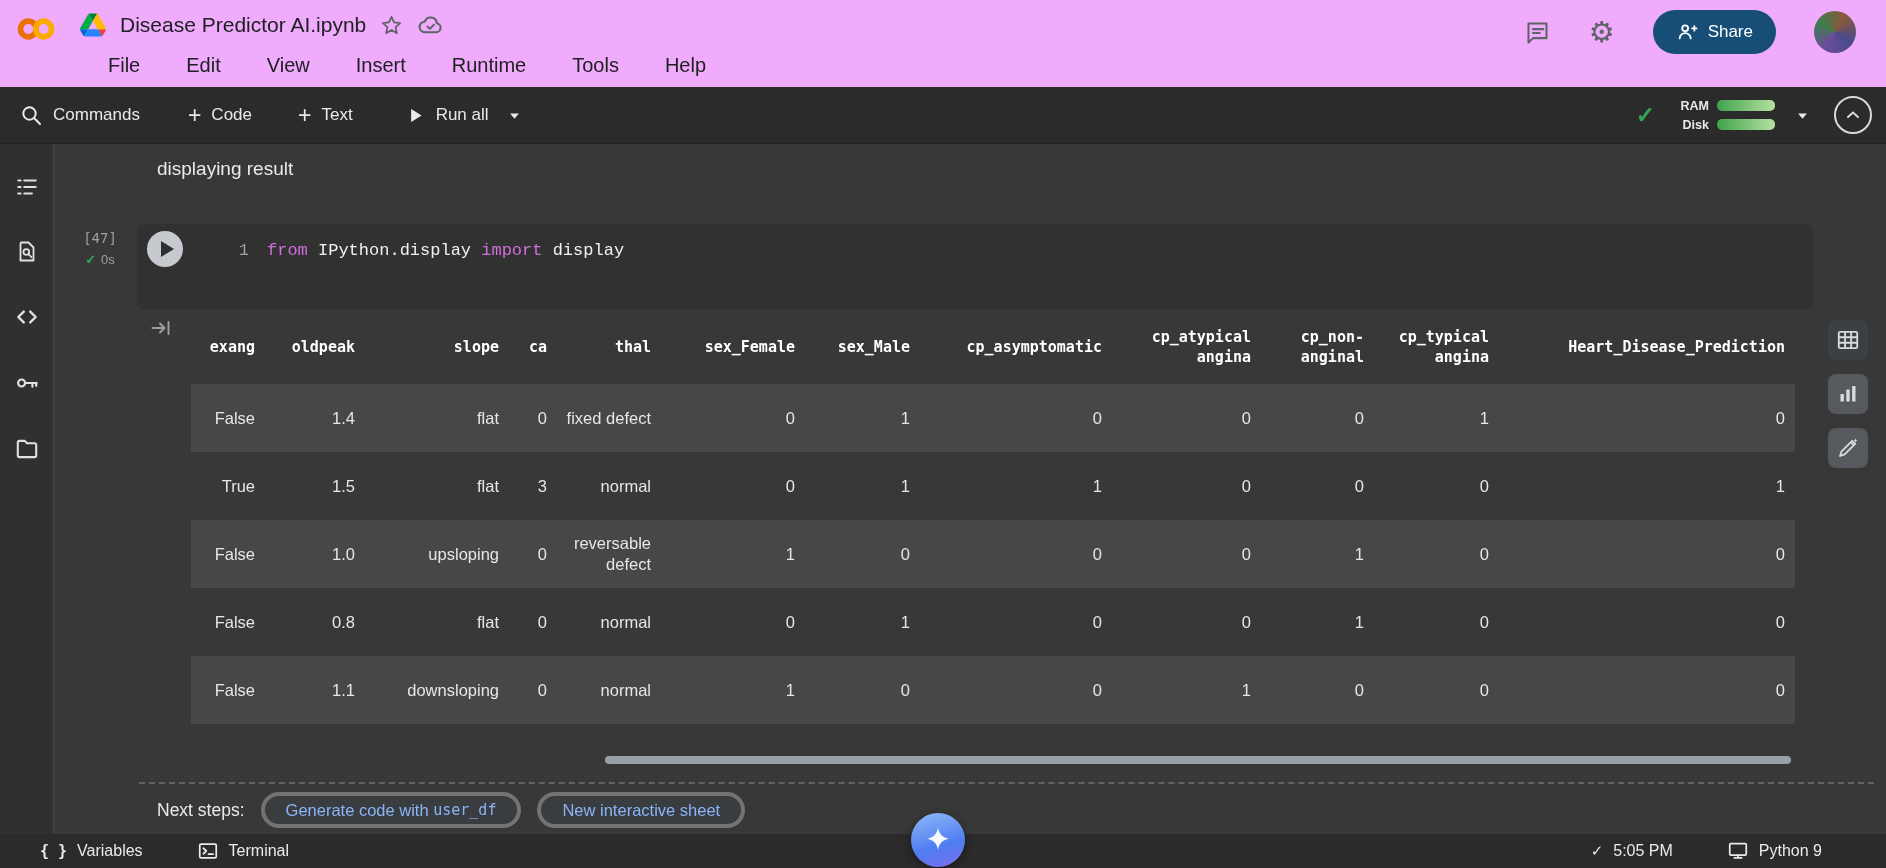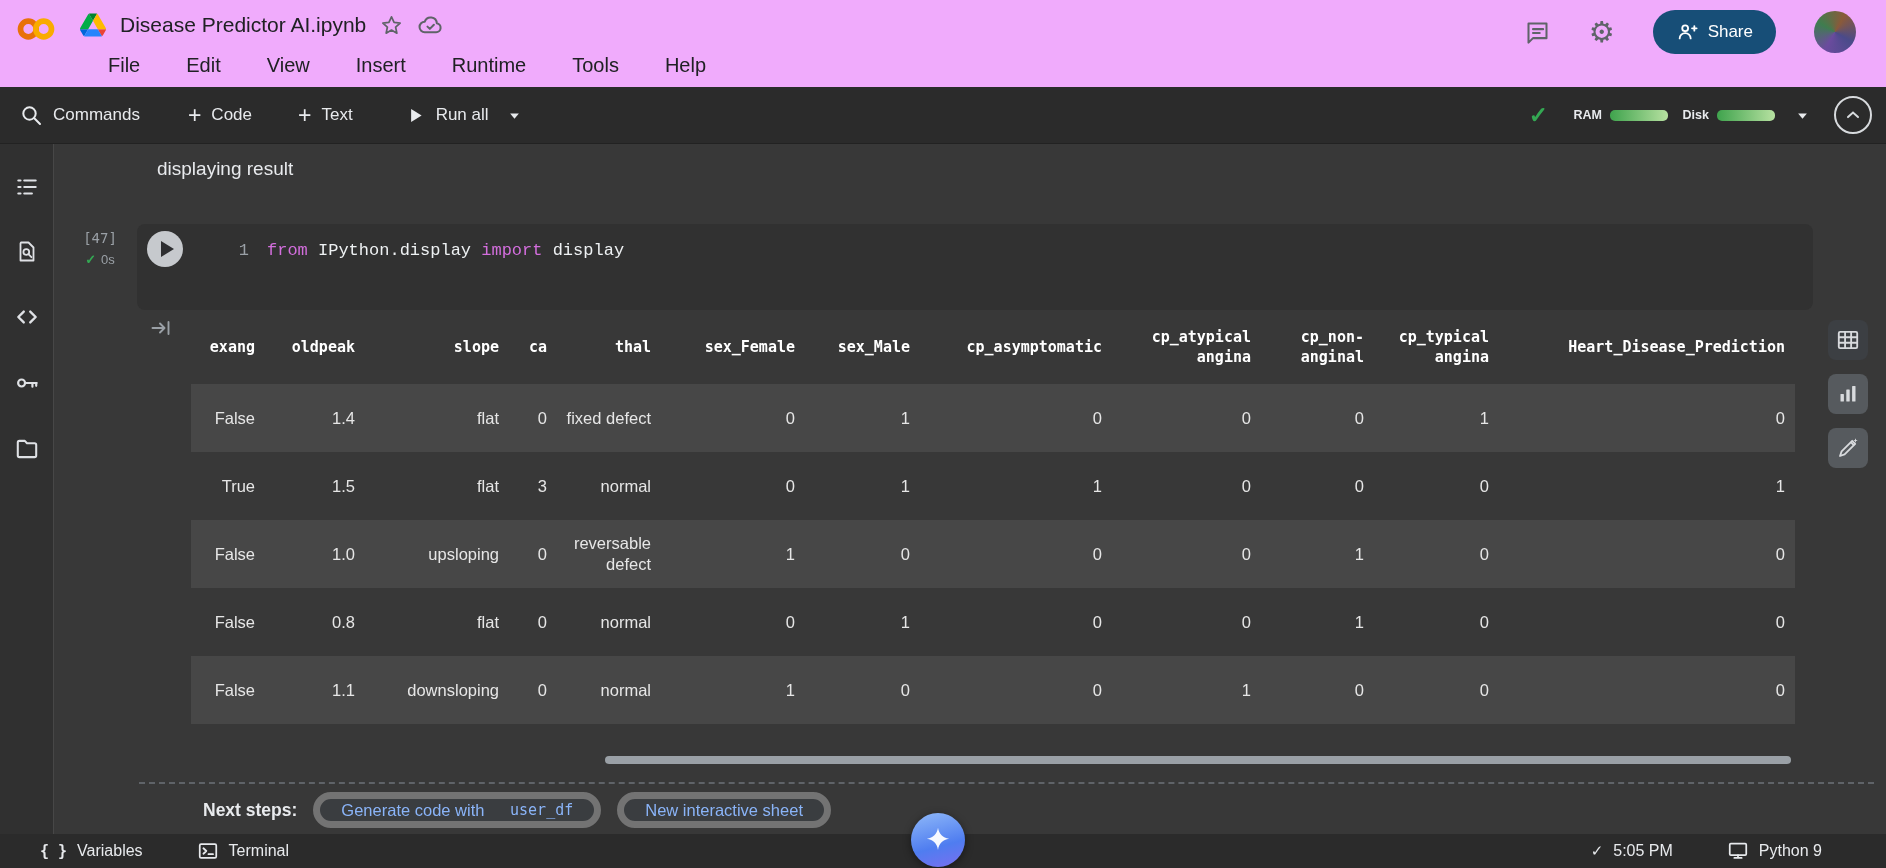--- a/index.html
+++ b/index.html
@@ -24,21 +24,21 @@
   .toolbar { position:absolute; top:87px; left:0; right:0; height:57px; background:#2b2b2b; border-bottom:1px solid #222; display:flex; align-items:center; z-index:4; }
   .tb-left { display:flex; align-items:center; padding-left:19px; }
   .tb-item { display:flex; align-items:center; gap:10px; font-size:17px; color:#e8eaed; cursor:pointer; }
   .plus { font-size:23px; font-weight:400; line-height:1; }
   .tb-left .gap1 { margin-left:48px; }
   .tb-left .gap2 { margin-left:46px; }
   .tb-left .gap3 { margin-left:52px; }
   .runall-caret { margin-left:16px; cursor:pointer; }
   .tb-right { margin-left:auto; display:flex; align-items:center; gap:18px; padding-right:14px; }
   .ok-check { color:#34a853; font-size:23px; font-weight:bold; }
-  .res-block { display:flex; flex-direction:row; gap:5px; cursor:pointer; }
+  .res-block { display:flex; flex-direction:column; gap:5px; cursor:pointer; }
   .res-row { display:flex; align-items:center; gap:8px; }
   .res-label { width:36px; text-align:right; font-size:12.5px; font-weight:600; color:#e8eaed; }
   .res-bar { width:58px; height:11px; border-radius:5px; background:linear-gradient(90deg,#3fa34d,#b7e1a1); }
   .collapse-btn { width:38px; height:38px; border-radius:50%; border:2px solid #d7dadd; display:flex; align-items:center; justify-content:center; color:#d7dadd; cursor:pointer; margin-left:4px; }
 
   
   .sidebar { position:absolute; left:0; top:144px; bottom:34px; width:54px; background:#303030; border-right:1px solid #474747; display:flex; flex-direction:column; align-items:center; padding-top:30px; gap:40px; z-index:3; }
   .side-icon { color:#dfe1e5; cursor:pointer; }
 
   
@@ -72,22 +72,22 @@
   .df th:nth-child(4){width:48px}  .df th:nth-child(5){width:104px} .df th:nth-child(6){width:144px}
   .df th:nth-child(7){width:115px} .df th:nth-child(8){width:192px} .df th:nth-child(9){width:149px}
   .df th:nth-child(10){width:113px}.df th:nth-child(11){width:125px}.df th:nth-child(12){width:296px}
 
   .hscroll { position:absolute; left:136px; top:612px; width:1608px; height:8px; }
   .hscroll .thumb { position:absolute; left:414px; width:1186px; height:8px; border-radius:4px; background:#9aa0a6; cursor:grab; }
 
   .cell-divider { position:absolute; left:84px; right:12px; top:638px; border-top:2px dashed #5f6368; }
 
   .next-steps { position:absolute; left:102px; top:648px; display:flex; align-items:center; gap:16px; }
-  .ns-label { font-size:17.5px; font-weight:700; color:#e8eaed;margin-left:46px; }
-  .ns-btn { height:36px; padding:0 21px; border-radius:20px; border:7px solid #737373; background:#3a3d40; color:#8ab4f8; font-size:16.5px; font-weight:500; font-family:"Liberation Sans",sans-serif; display:flex; align-items:center; cursor:pointer;gap:21px; }
+  .ns-label { font-size:17.5px; font-weight:400; color:#e8eaed; }
+  .ns-btn { height:36px; padding:0 21px; border-radius:20px; border:4px solid #737373; background:#3a3d40; color:#8ab4f8; font-size:16.5px; font-weight:500; font-family:"Liberation Sans",sans-serif; display:flex; align-items:center; cursor:pointer; }
   .ns-btn span { white-space:pre; }
   .ns-btn code { font-family:"DejaVu Sans Mono",monospace; font-size:15px; }
 
   .out-buttons { position:absolute; right:18px; top:176px; display:flex; flex-direction:column; gap:14px; }
   .out-btn { width:40px; height:40px; border-radius:8px; display:flex; align-items:center; justify-content:center; color:#d8dadd; cursor:pointer; background:#565a5e; }
   .out-btn.first { background:#3c3f43; }
 
   
   .gemini { position:absolute; left:911px; top:813px; width:54px; height:54px; border-radius:50%; background:linear-gradient(165deg,#8ab4f8 5%,#4f7df0 60%,#7a6ff0 100%); display:flex; align-items:center; justify-content:center; z-index:20; cursor:pointer; box-shadow:0 2px 8px rgba(0,0,0,.45); }
 

